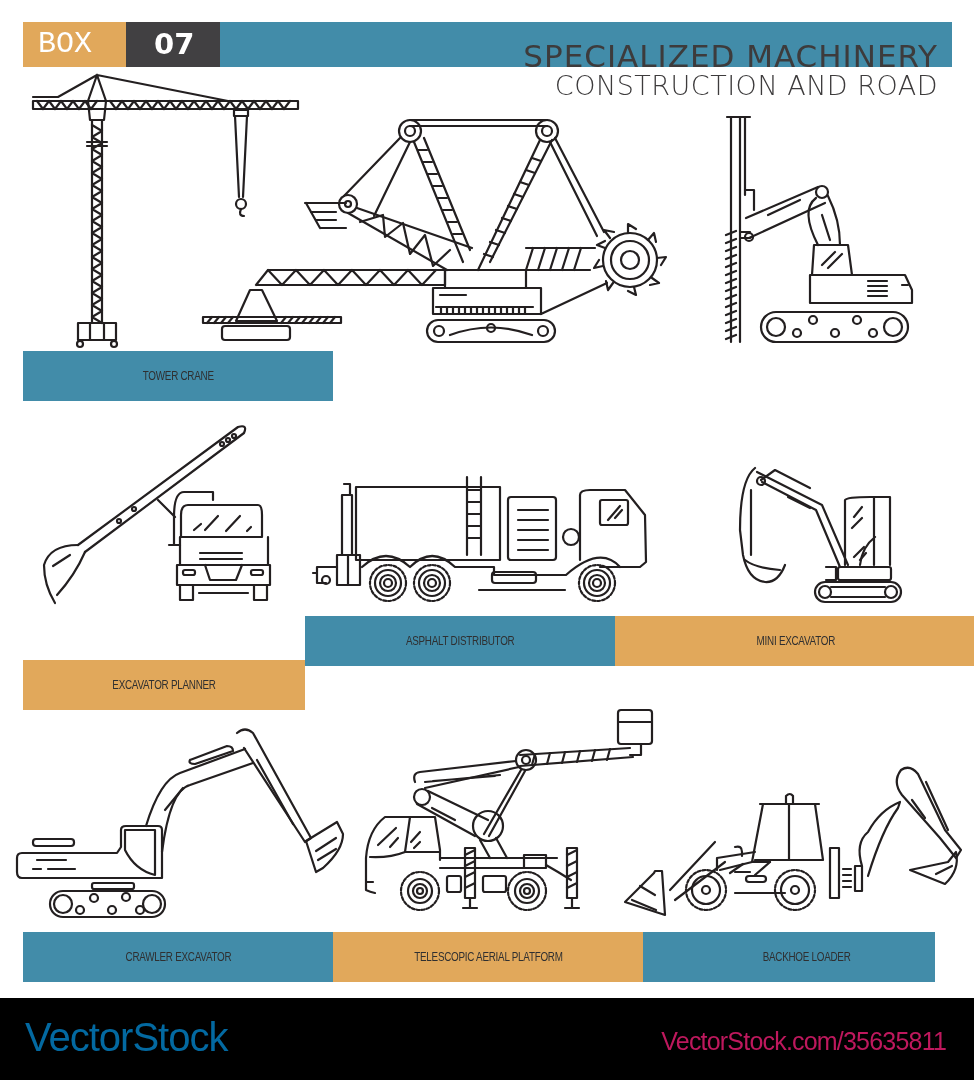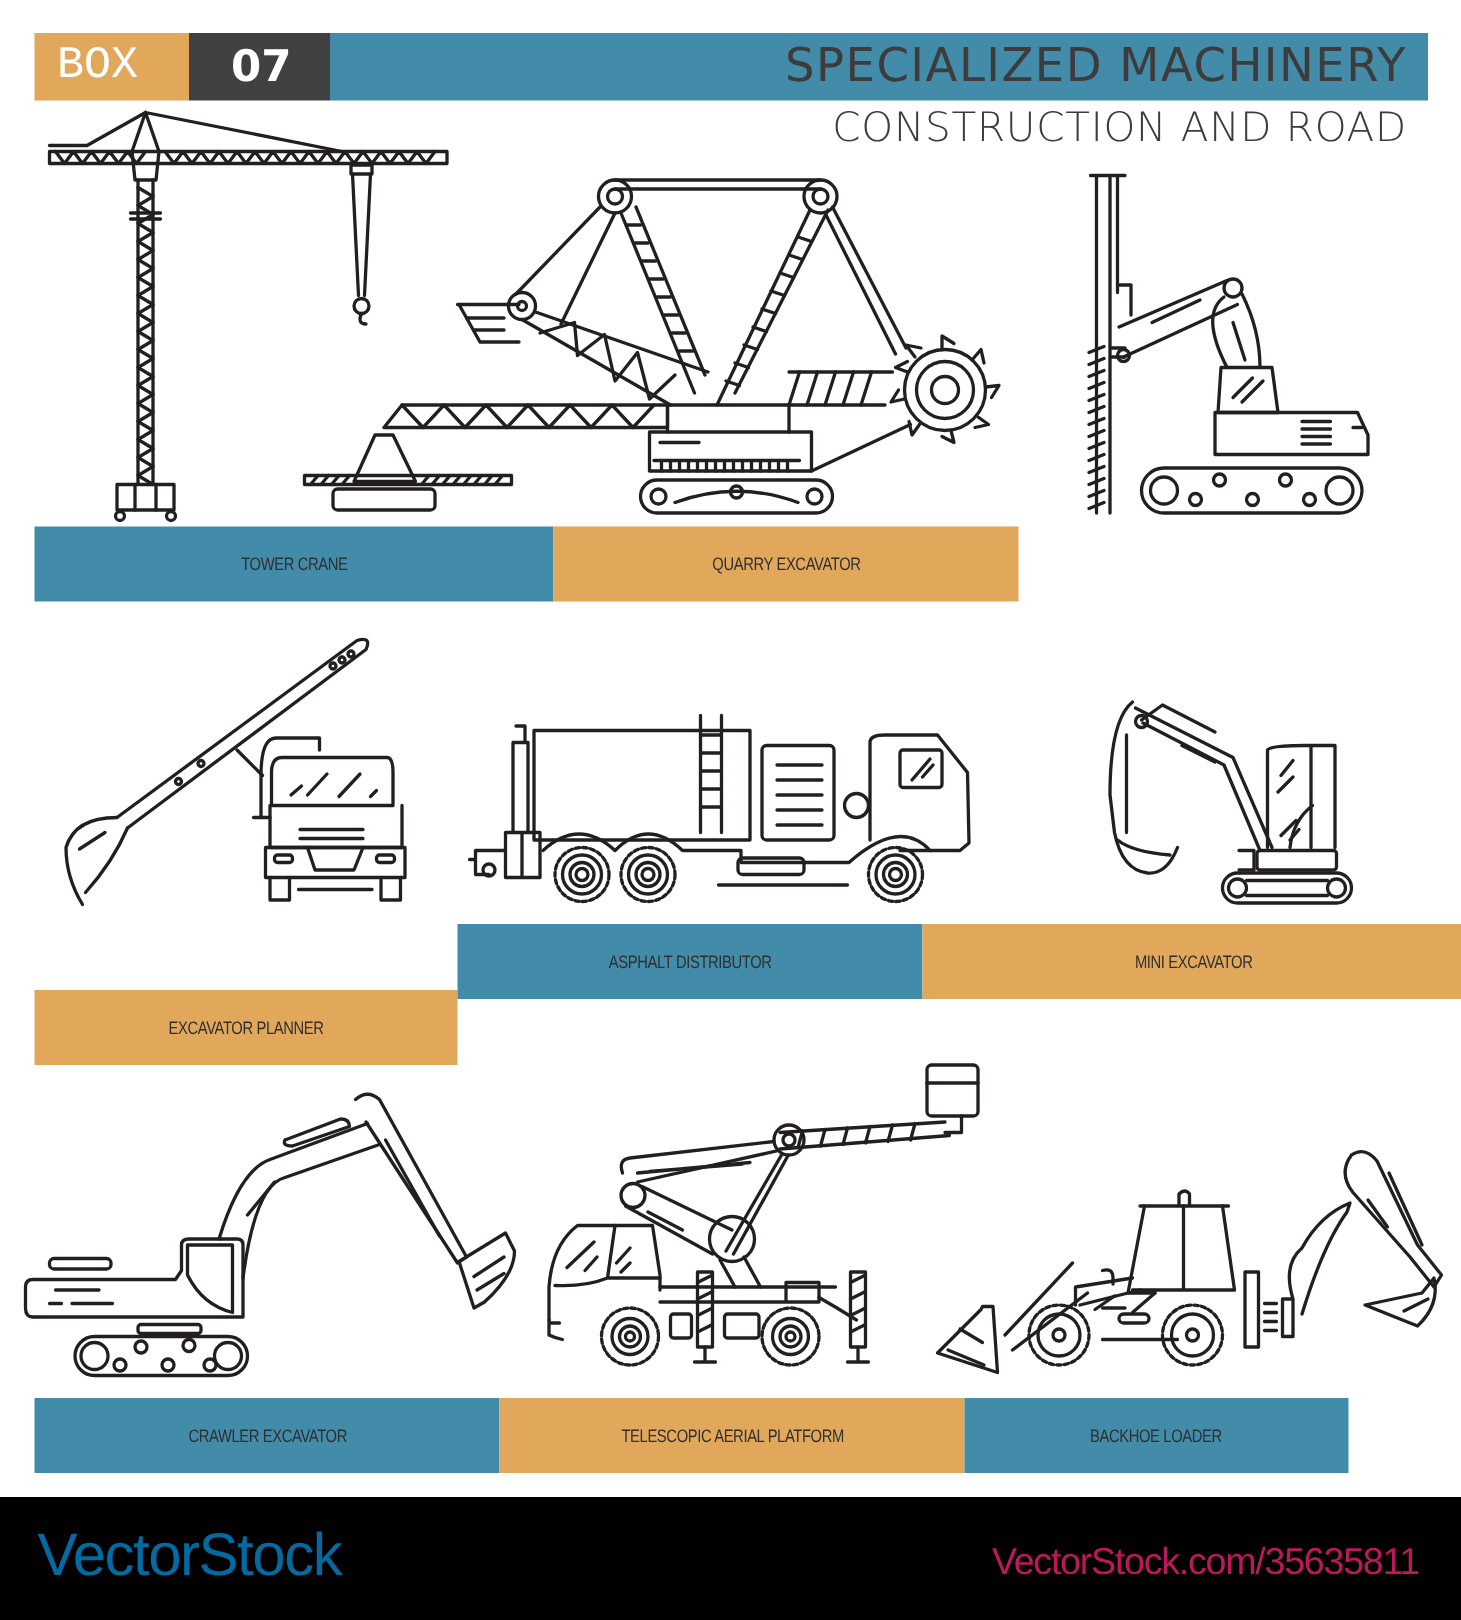--- a/index.html
+++ b/index.html
@@ -1,21 +1,21 @@
 <!DOCTYPE html>
 <html><head>
   <meta charset="utf-8">
   <style>
     html, body { margin:0; padding:0; }
     body { width:974px; height:1080px; background:#ffffff; position:relative; overflow:hidden; font-family:"Liberation Sans", sans-serif; }
     .abs { position:absolute; }
     .hdr-box { left:23px; top:22px; width:103px; height:45px; background:#e1a85b; color:#fff; font-size:30px; font-weight:300; line-height:45px; padding-left:15px; box-sizing:border-box; font-family:Liberation Mono, monospace; }
     .hdr-num { left:126px; top:22px; width:94px; height:45px; background:#414042; color:#fff; font-size:29px; font-weight:bold; line-height:45px; padding-left:28px; box-sizing:border-box; font-family:"DejaVu Sans", sans-serif; }
     .hdr-bar { left:220px; top:22px; width:732px; height:45px; background:#428ca9; }
-    .hdr-title { right:36px; top:22px; height:45px; line-height:45px; font-size:31px; color:#3d3b3c; letter-spacing:1px; font-family:"DejaVu Sans", sans-serif; }
+    .hdr-title { right:36px; top:34px; height:45px; line-height:45px; font-size:31px; color:#3d3b3c; letter-spacing:1px; font-family:"DejaVu Sans", sans-serif; }
     .hdr-sub { right:36px; top:70px; font-size:27px; color:#3d3b3c; font-weight:300; letter-spacing:0.5px; font-family:"DejaVu Sans", sans-serif; }
     .label-row { left:23px; width:928px; height:50px; display:flex; }
     .label { flex:0 0 auto; height:50px; line-height:50px; text-align:center; font-size:12px; color:#2f2f30; font-family:"Liberation Sans Narrow","Liberation Sans", sans-serif; transform-origin:center; letter-spacing:-0.3px; }
     .label span { display:inline-block; transform:scaleX(0.82); }
     .blue { background:#428ca9; }
     .orange { background:#e1a85b; }
     .footer { left:0; top:998px; width:974px; height:82px; background:#000; }
     .footer-brand { left:25px; top:1015px; color:#0369a1; font-size:40px; letter-spacing:-1px; font-family:"Liberation Sans", sans-serif; }
     .footer-id { right:28px; top:1027px; color:#be185d; font-size:25px; letter-spacing:-0.8px; font-family:"Liberation Sans", sans-serif; }
     svg.ill { position:absolute; left:0; top:0; }
@@ -273,31 +273,30 @@
     <rect x="830" y="848" width="9" height="50"></rect>
     <path d="M843,869 L851,869 M843,875 L851,875 M843,881 L851,881 M843,887 L851,887"></path>
     <path d="M855,866 L862,866 L862,891 L855,891 L855,866 M862,866 Q855,843 868,832 Q880,810 900,802 L898,808 Q882,830 868,876"></path>
     <path d="M901,770 Q910,764 918,774 L945,830 L961,850 L956,858 L940,838 L902,795 Q892,782 901,770"></path>
     <path d="M926,782 L948,830 M912,800 L925,818"></path>
     <path d="M910,870 L948,862 L956,852 Q960,870 945,884 Z M936,874 L952,866"></path>
   </g>
 </svg>
 
 <div class="abs label-row" style="top:351px;">
-  <div class="label blue" style="width:346px;"><span>TOWER CRANE</span></div>
-  <div class="label orange" style="width:310px;"><span>QUARRY EXCAVATOR</span></div>
+  <div class="label blue" style="width:310px;"><span>TOWER CRANE</span></div>
 </div>
 
 <div class="abs label-row" style="top:616px;">
   <div class="label orange" style="width:282px;margin-top:44px;"><span>EXCAVATOR PLANNER</span></div>
   <div class="label blue" style="width:310px;"><span>ASPHALT DISTRIBUTOR</span></div>
   <div class="label orange" style="width:362px;"><span>MINI EXCAVATOR</span></div>
 </div>
 
 <div class="abs label-row" style="top:932px;">
   <div class="label blue" style="width:310px;"><span>CRAWLER EXCAVATOR</span></div>
   <div class="label orange" style="width:310px;"><span>TELESCOPIC AERIAL PLATFORM</span></div>
-  <div class="label blue" style="width:256px;"><span>BACKHOE LOADER</span></div>
+  <div class="label blue" style="width:256px;padding-left:36px;"><span>BACKHOE LOADER</span></div>
 </div>
 
 <div class="abs footer"></div>
 <div class="abs footer-brand">VectorStock</div>
 <div class="abs footer-id">VectorStock.com/35635811</div>
 
 </body></html>

